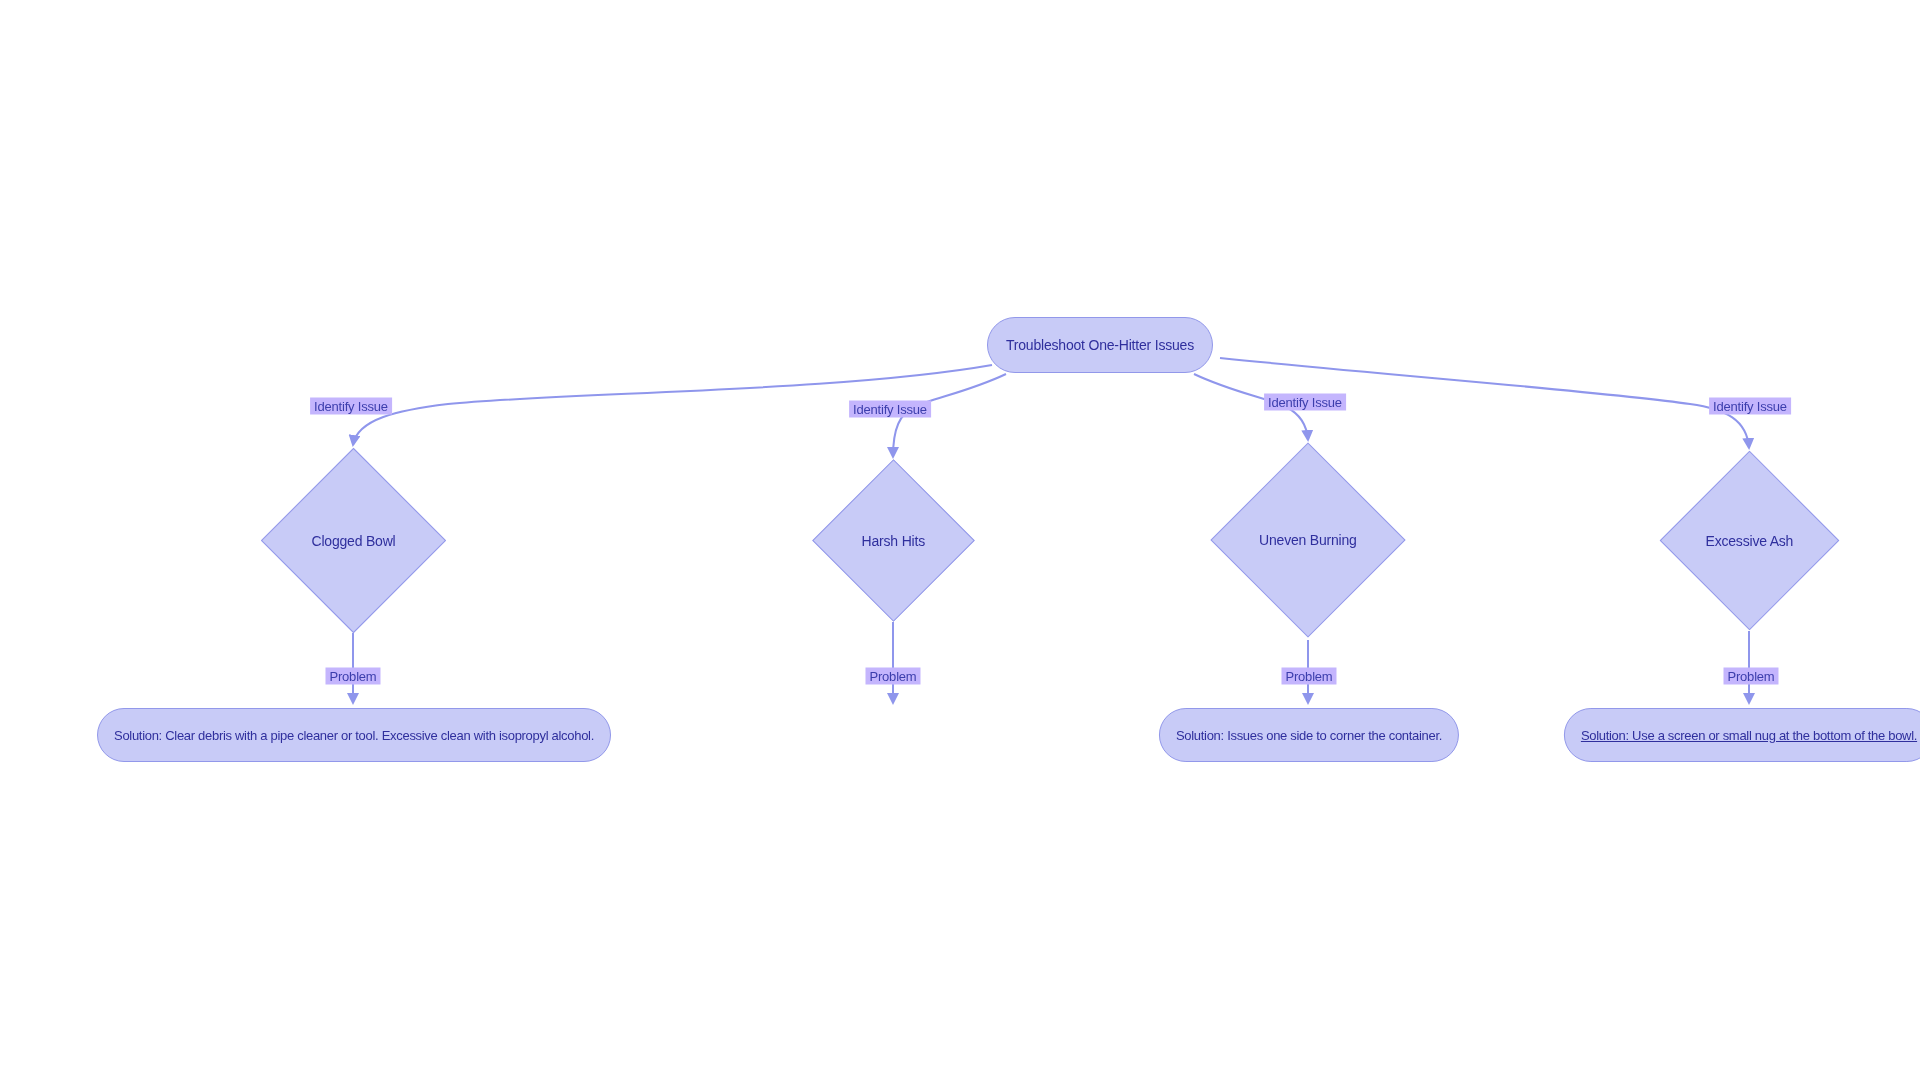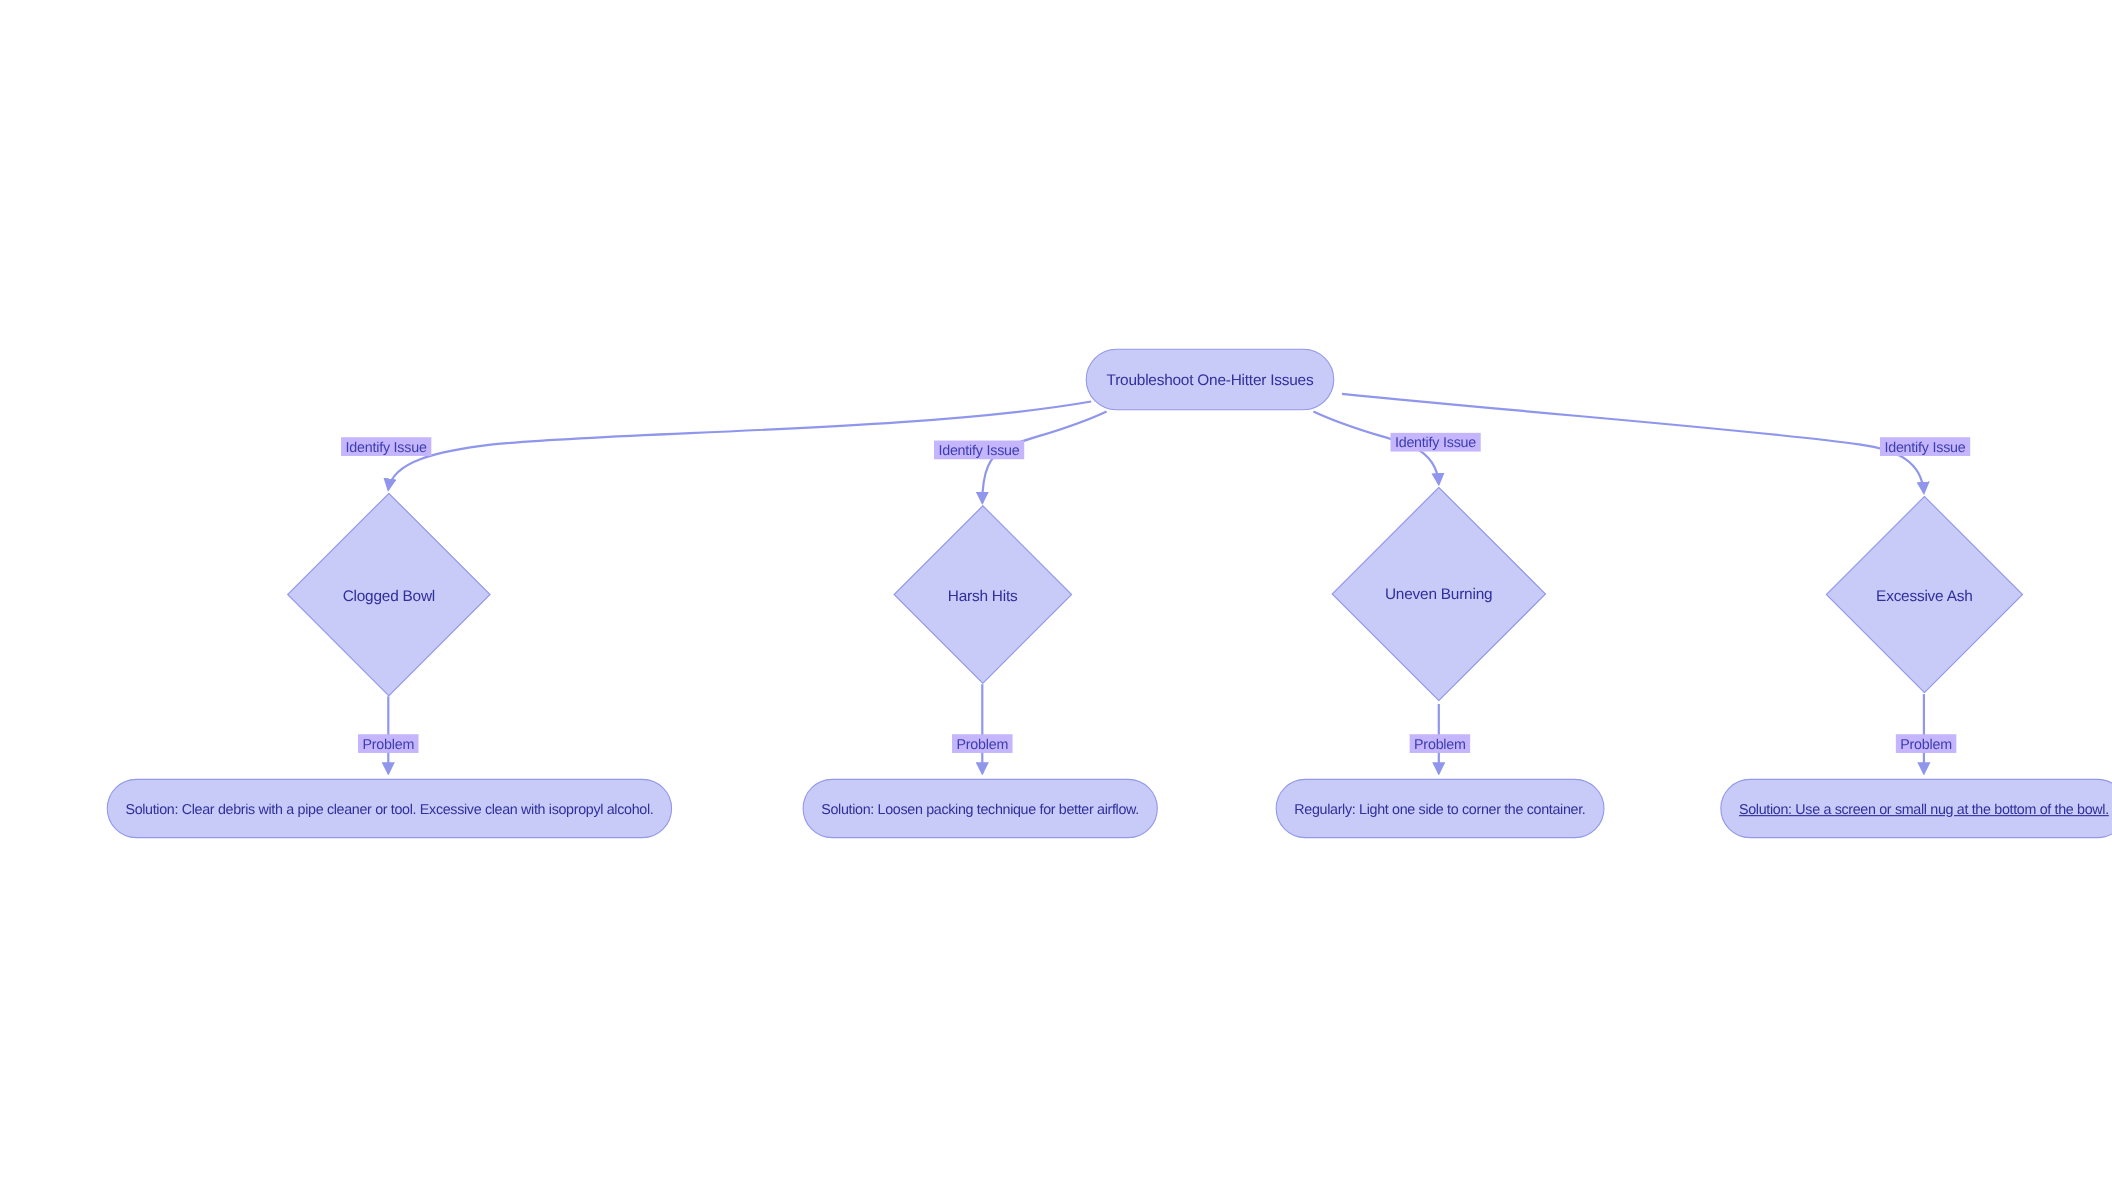--- a/index.html
+++ b/index.html
@@ -114,17 +114,16 @@
   <div class="edge-label" style="left:842px; top:409px;">Identify Issue</div>
   <div class="edge-label" style="left:1257px; top:402px;">Identify Issue</div>
   <div class="edge-label" style="left:1702px; top:406px;">Identify Issue</div>
 
   <div class="edge-label" style="left:305px; top:676px;">Problem</div>
   <div class="edge-label" style="left:845px; top:676px;">Problem</div>
   <div class="edge-label" style="left:1261px; top:676px;">Problem</div>
   <div class="edge-label" style="left:1703px; top:676px;">Problem</div>
 
   <div class="node solution" style="left:306px; top:708px;">Solution: Clear debris with a pipe cleaner or tool. Excessive clean with isopropyl alcohol.</div>
-  <div class="node solution" style="left:843px; top:708px;">Solution: Loosen packing technique for better airflow.</div>
-  <div class="node solution" style="left:1261px; top:708px;">Regularly: Light one side to corner the container.</div>
+  <div class="node solution" style="left:1261px; top:708px;">Solution: Issues one side to corner the container.</div>
   <div class="node solution" style="left:1701px; top:708px;text-decoration:underline;">Solution: Use a screen or small nug at the bottom of the bowl.</div>
 
 </div>
 
 </body></html>

